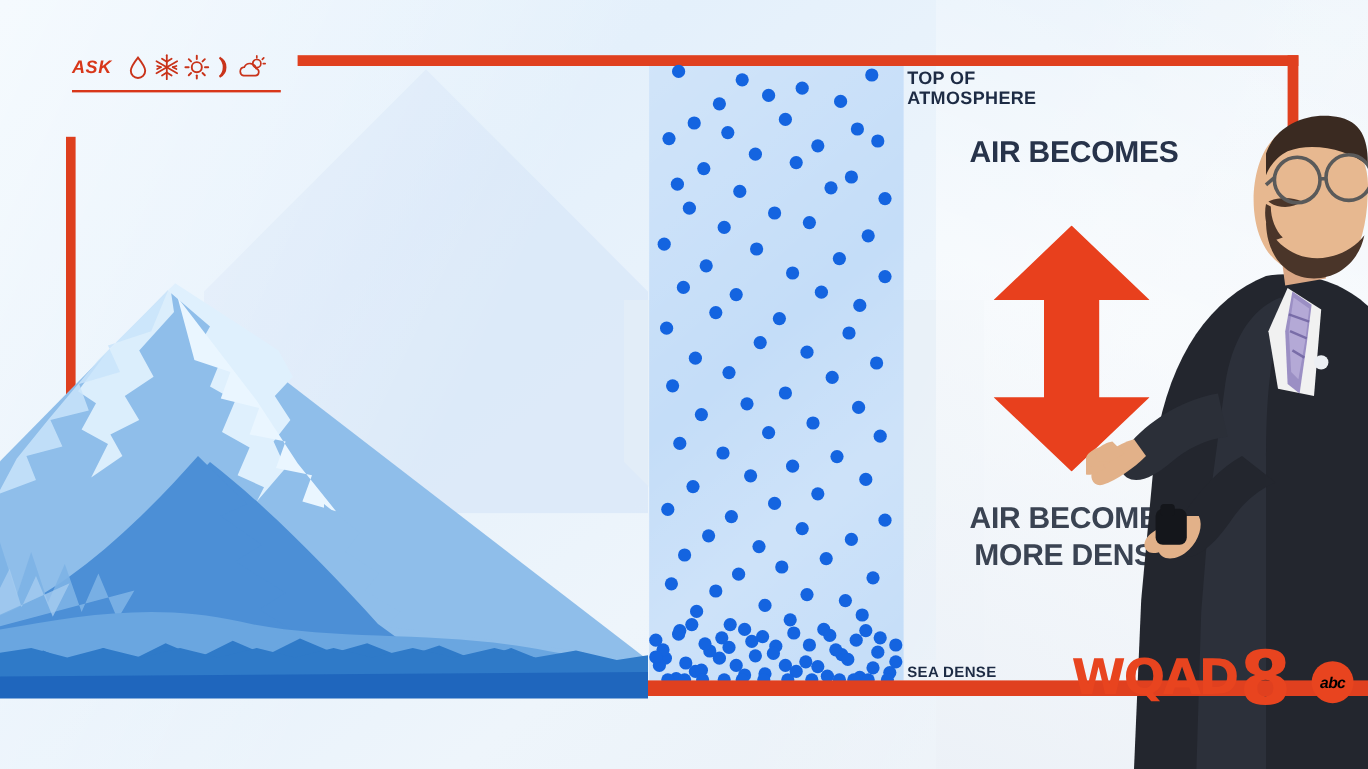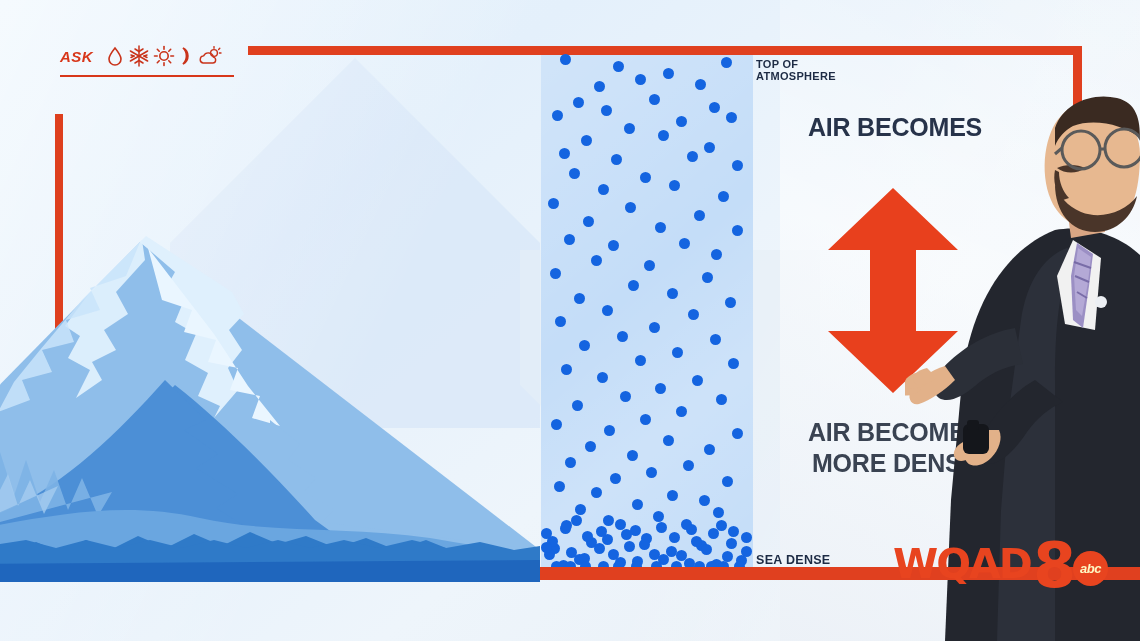--- a/index.html
+++ b/index.html
@@ -43,43 +43,43 @@
 
   
   .column{position:absolute;left:541px;top:55px;width:212px;height:512px;
     background:#c4ddf8;}
   .column-sheen{position:absolute;inset:0;
     background:linear-gradient(140deg,rgba(255,255,255,.22) 0%,rgba(255,255,255,0) 45%,
       rgba(255,255,255,.16) 70%,rgba(255,255,255,0) 100%);}
   .dot{position:absolute;border-radius:50%;background:#1464e0;}
 
   
-  .lbl-top{position:absolute;left:756px;top:58px;color:#1d2b44;font-size:11px;
+  .lbl-top{position:absolute;left:756px;top:58px;color:#1d2b44;font-size:15px;
     font-weight:bold;line-height:1.12;letter-spacing:.3px;}
   .lbl-sea{position:absolute;left:756px;top:553px;color:#1d2b44;font-size:12.5px;
     font-weight:bold;letter-spacing:.3px;}
   .cap-upper{position:absolute;left:770px;top:112px;width:250px;text-align:center;
     color:#27334a;font-size:25px;font-weight:bold;line-height:1.22;letter-spacing:-.2px;}
   .cap-lower{position:absolute;left:770px;top:417px;width:250px;text-align:center;
     color:#3a4352;font-size:25px;font-weight:bold;line-height:1.22;letter-spacing:-.2px;}
 
   
   .arrow{position:absolute;left:828px;top:188px;width:130px;height:205px;}
 
   
   .presenter{position:absolute;left:905px;top:80px;width:235px;height:561px;}
 
   
   .wqad{position:absolute;left:893px;top:534px;width:200px;height:62px;}
   .wqad-text{position:absolute;left:0;top:6px;font-size:41px;font-weight:bold;
     color:#e8441f;letter-spacing:-2px;font-family:"DejaVu Sans",sans-serif;}
   .wqad-8{position:absolute;left:140px;top:-5px;font-size:62px;font-weight:bold;
     color:#e8441f;font-family:"DejaVu Sans",sans-serif;}
-  .wqad-abc{position:absolute;left:180px;top:17px;width:35px;height:35px;border-radius:50%;
-    background:#e8441f;color:#fef9c3;font-size:13px;font-weight:bold;font-style:italic;
+  .wqad-abc{position:absolute;left:200px;top:17px;width:35px;height:35px;border-radius:50%;
+    background:#e8441f;color:#000000;font-size:13px;font-weight:bold;font-style:italic;
     display:flex;align-items:center;justify-content:center;letter-spacing:-.5px;}
 </style>
 </head>
 <body>
 
 <div id="stage">
 
   <div class="bg-base"></div>
   <div class="wm-chevron"></div>
   <div class="wm-chevron2"></div>

